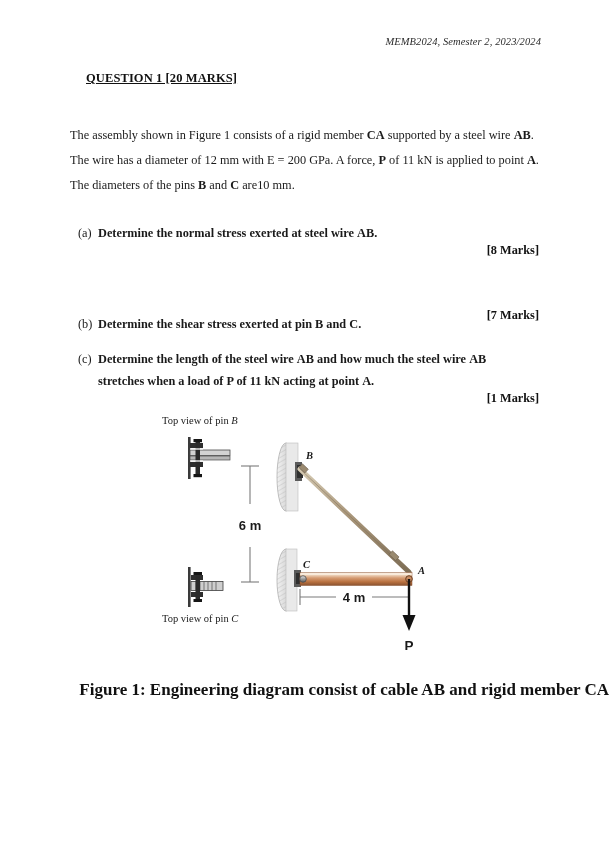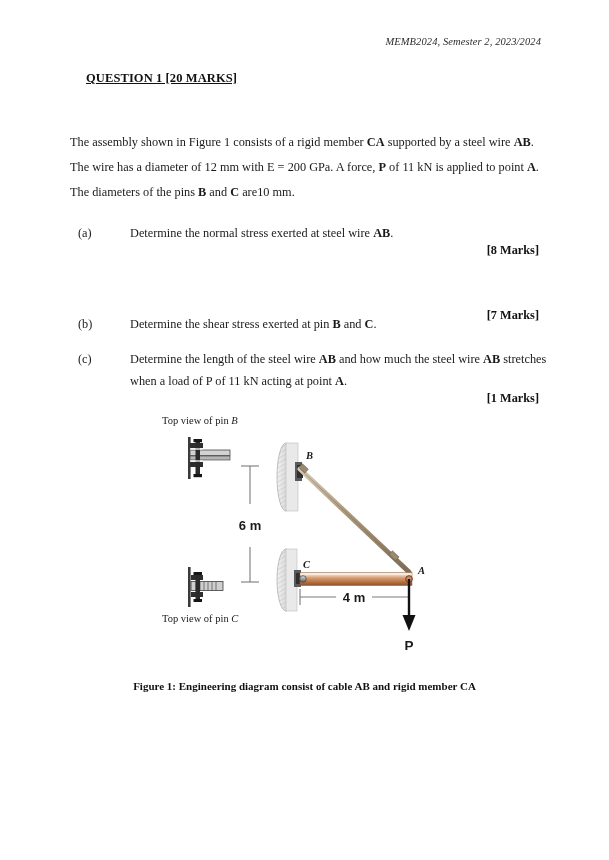--- a/index.html
+++ b/index.html
@@ -39,21 +39,21 @@
     font-weight: bold;
     text-decoration: underline;
     letter-spacing: 0.1px;
     color: #111;
     margin-left: 16px;
   }
 
   
   .intro {
     position: absolute;
-    top: 118px;
+    top: 111px;
     left: 70px;
     width: 470px;
     font-size: 12.3px;
     line-height: 25px;
     text-align: left;
     color: #1a1a1a;
   }
   .intro b { font-weight: bold; }
 
   
@@ -65,22 +65,23 @@
     line-height: 22px;
   }
   .part .lbl {
     position: absolute;
     left: 0;
     top: 0;
     width: 34px;
   }
   .part .txt {
     display: block;
-    margin-left: 52px;
+    margin-left: 20px;
     width: 428px;
+    font-weight: bold;
   }
   .part-a { top: 222px; }
   .part-b { top: 313px; }
   .part-c { top: 348px; }
 
   .marks {
     position: absolute;
     right: 70px;
     font-size: 12.3px;
     font-weight: bold;
@@ -99,22 +100,22 @@
     width: 320px;
     height: 245px;
   }
   .figure-wrap svg { display: block; }
 
   .fig-caption {
     position: absolute;
     top: 680px;
     left: 0;
     width: 609px;
-    text-align: center;
-    font-size: 11px;
+    text-align: right;
+    font-size: 17px;
     font-weight: bold;
     color: #111;
   }
 
   
   .footer {
     position: absolute;
     top: 837px;
     left: 0;
     width: 609px;

